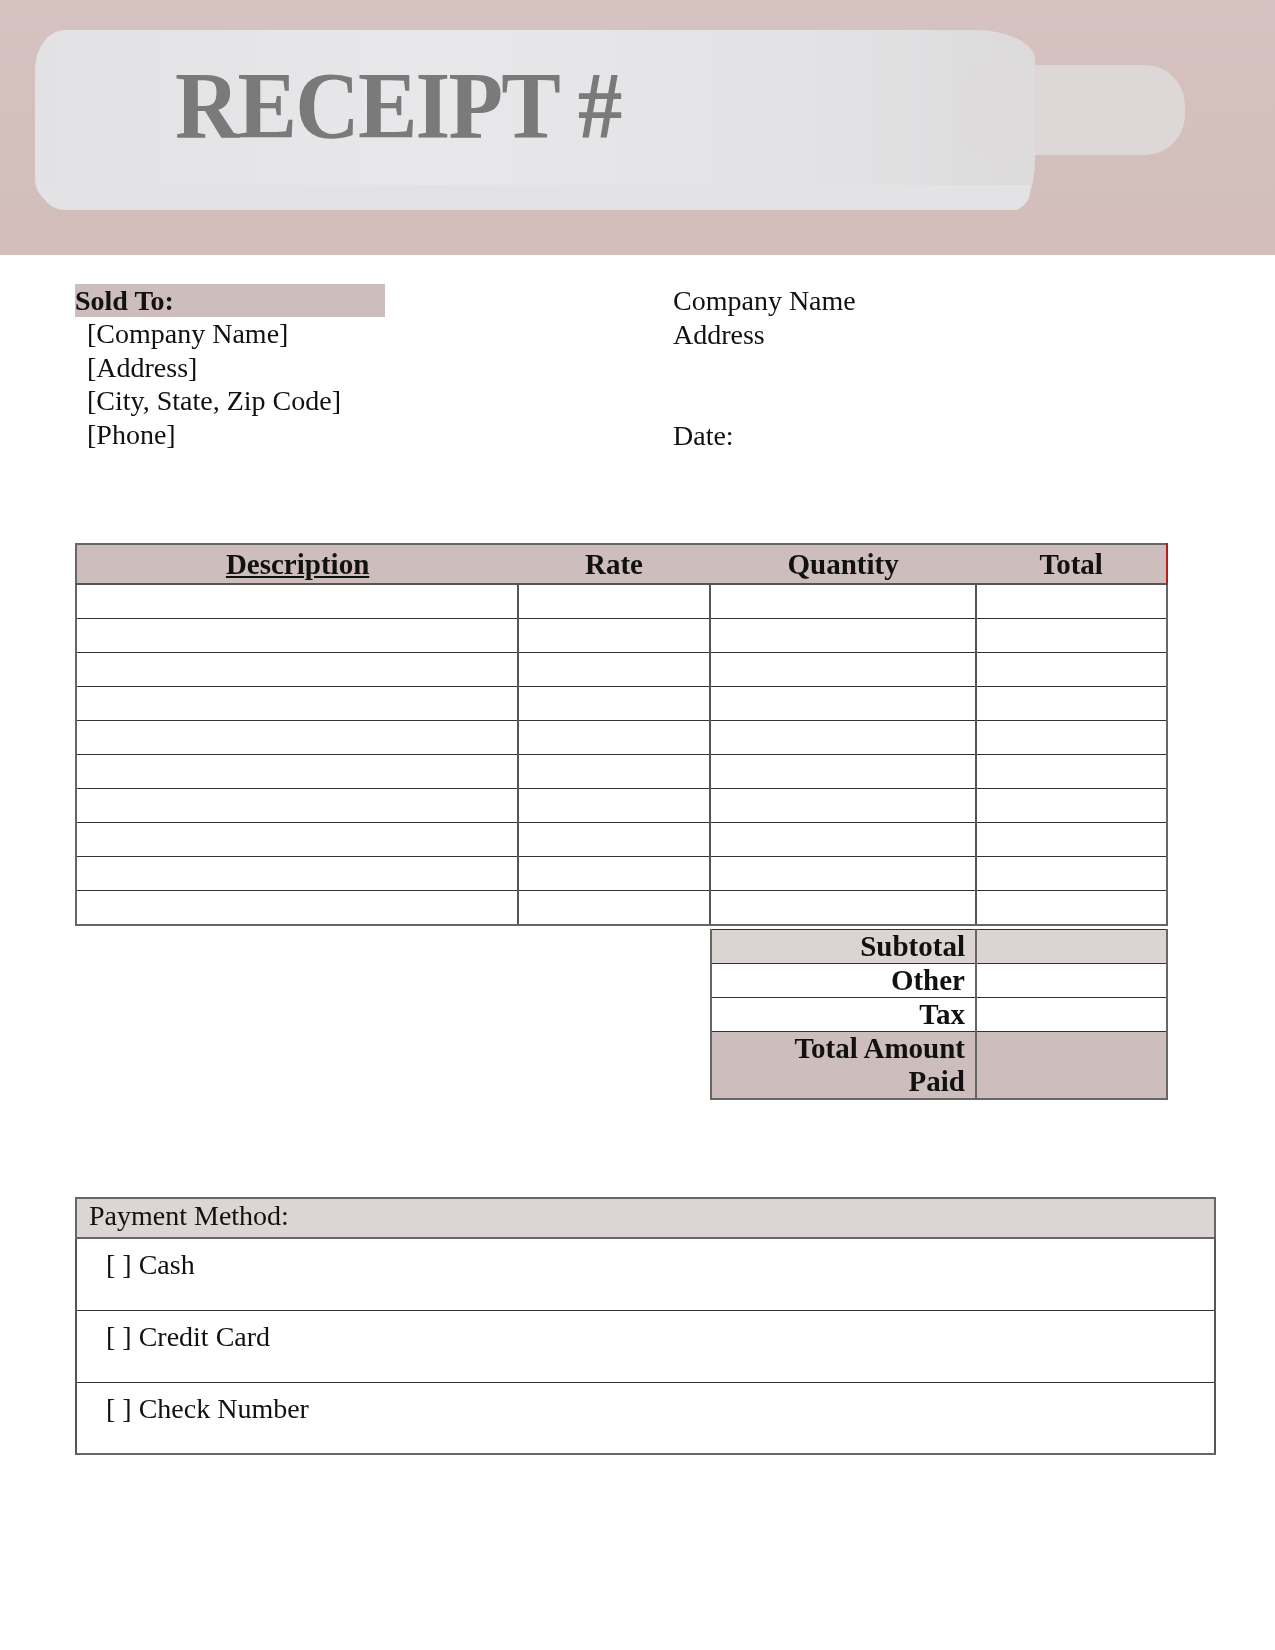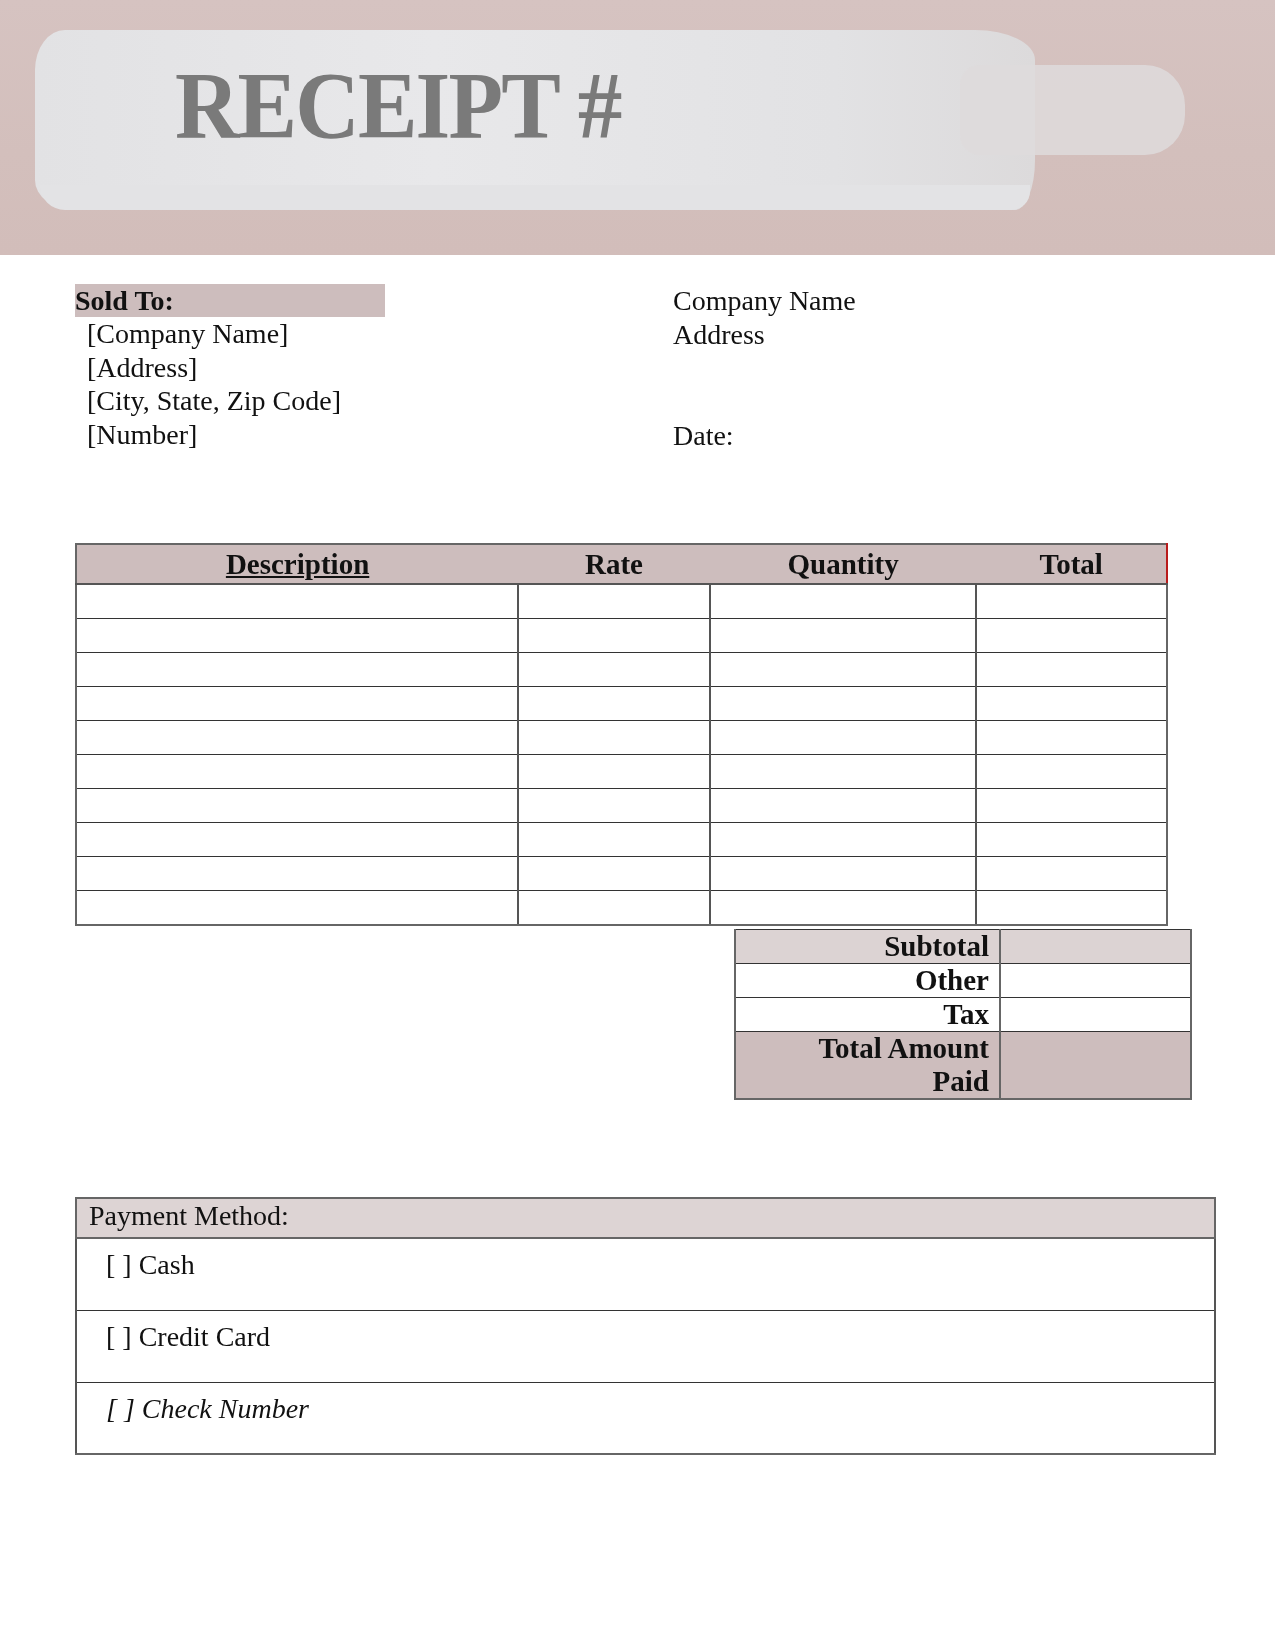--- a/index.html
+++ b/index.html
@@ -28,48 +28,48 @@
   .items { left:75px; top:543px; width:1093px; }
   .items th { background:#cdbdbd; font-size:29px; font-weight:bold; height:38px; padding:0;
     border-top:2px solid #666; border-bottom:2px solid #555; border-left:none; border-right:none; }
   .items th:first-child { border-left:2px solid #666;text-decoration:underline; }
   .items th:last-child { border-right:2px solid #b91c1c; }
   .items td { height:33px; border:2px solid #555; padding:0; border-top:1px solid #333; border-bottom:1px solid #333; }
   .items td:first-child { border-left:2px solid #666; }
   .items td:last-child { border-right:2px solid #666; }
   .items tr:last-child td { border-bottom:2px solid #666; }
 
-  .totals { left:710px; top:929px; width:458px;margin-left:24px; }
+  .totals { left:710px; top:929px; width:458px; }
   .totals td { height:33px; padding:0; border:1px solid #333; border-left:2px solid #666; border-right:2px solid #666; }
   .totals td.lbl { width:265px; text-align:right; font-weight:bold; font-size:29px; line-height:33px; padding-right:10px; box-sizing:border-box; }
   .totals tr.shade-light td { background:#dcd3d3; }
   .totals tr.shade-dark td { background:#cdbdbd; border-bottom:2px solid #666;padding-left:39px; }
 
   .payment { left:75px; top:1197px; width:1141px; }
   .payment th { background:#ddd4d4; text-align:left; font-weight:normal; font-size:28px; height:34px;
     padding:0 0 4px 12px; border:2px solid #666; line-height:34px; }
   .payment td { height:72px; font-size:28px; padding:0 0 0 29px; border:2px solid #555; border-top:1px solid #333; border-bottom:1px solid #333; vertical-align:top; padding-top:10px; box-sizing:border-box; }
-  .payment tr:last-child td { border-bottom:2px solid #666;font-style:italic; }
+  .payment tr:last-child td { border-bottom:2px solid #666; }
 </style>
 </head>
 <body>
 
 <div class="banner">
   <div class="brush main"></div>
   <div class="brush tail"></div>
   <div class="brush edge1"></div>
   <div class="receipt-title">RECEIPT #</div>
 </div>
 
 <div class="sold-to-bar">Sold To:</div>
 <div class="sold-lines">
   <div>[Company Name]</div>
   <div>[Address]</div>
   <div>[City, State, Zip Code]</div>
-  <div>[Number]</div>
+  <div>[Phone]</div>
 </div>
 
 <div class="company-block">
   <div>Company Name</div>
   <div>Address</div>
 </div>
 <div class="date-label">Date:</div>
 
 <table class="items">
   <colgroup>

